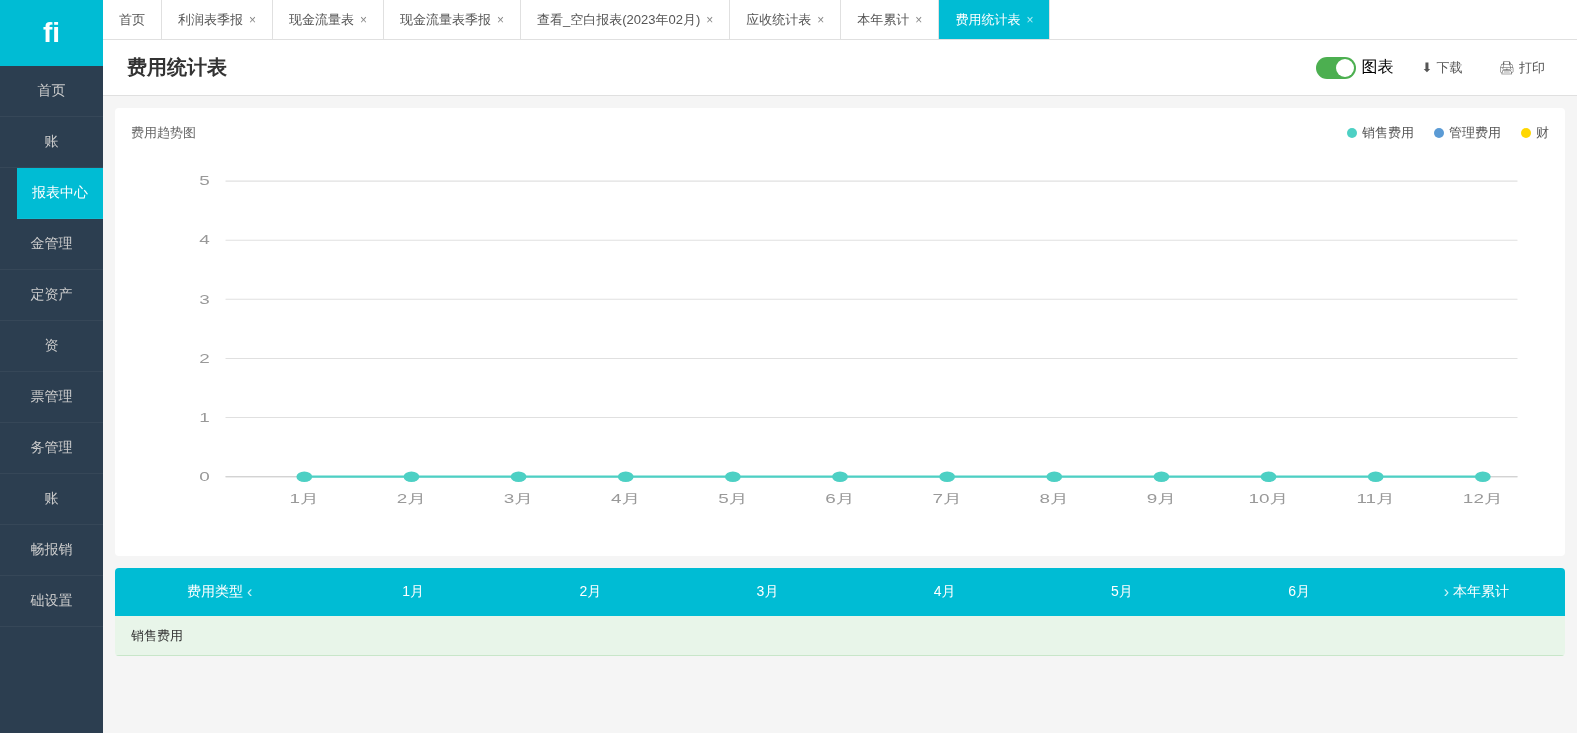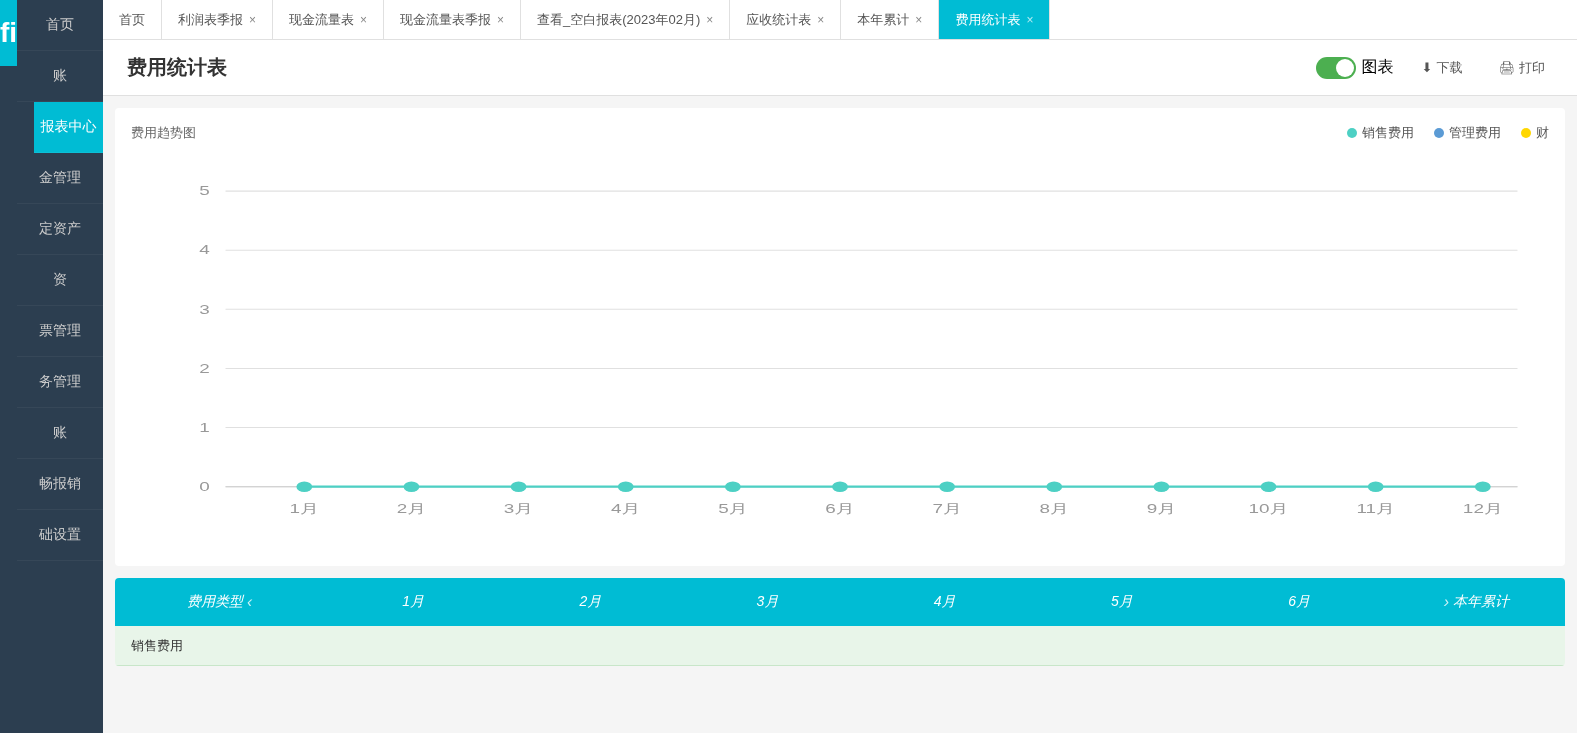--- a/index.html
+++ b/index.html
@@ -3,21 +3,21 @@
   <meta charset="utf-8">
   <style>
     * { box-sizing: border-box; margin: 0; padding: 0; }
     body { font-family: 'Microsoft YaHei', sans-serif; display: flex; height: 733px; overflow: hidden; background: #f5f5f5; }
 
     
     .sidebar {
       width: 103px;
       background: #2c3e50;
       display: flex;
-      flex-direction: row;
+      flex-direction: column;
       flex-shrink: 0;
       height: 100%;
       overflow: hidden;
     }
     .sidebar-logo {
       background: #00bcd4;
       height: 66px;
       display: flex;
       align-items: center;
       justify-content: center;
@@ -145,21 +145,21 @@
     .chart-section {
       background: white;
       margin: 12px;
       padding: 16px;
       border-radius: 4px;
       flex-shrink: 0;
     }
     .chart-header {
       display: flex;
       justify-content: space-between;
-      margin-bottom: 28px;
+      margin-bottom: 18px;
     }
     .chart-title {
       font-size: 13px;
       color: #666;
     }
     .chart-legend {
       display: flex;
       align-items: center;
       gap: 20px;
       font-size: 13px;
@@ -203,21 +203,20 @@
     }
     .th-cell {
       flex: 1;
       text-align: center;
       padding: 0 8px;
       position: relative;
       display: flex;
       align-items: center;
       justify-content: center;
       gap: 4px;
-      font-style: italic;
     }
     .th-cell.type-col {
       flex: 1.2;
     }
     .th-nav-btn {
       cursor: pointer;
       font-size: 16px;
       opacity: 0.8;
     }
     .table-data-row {

